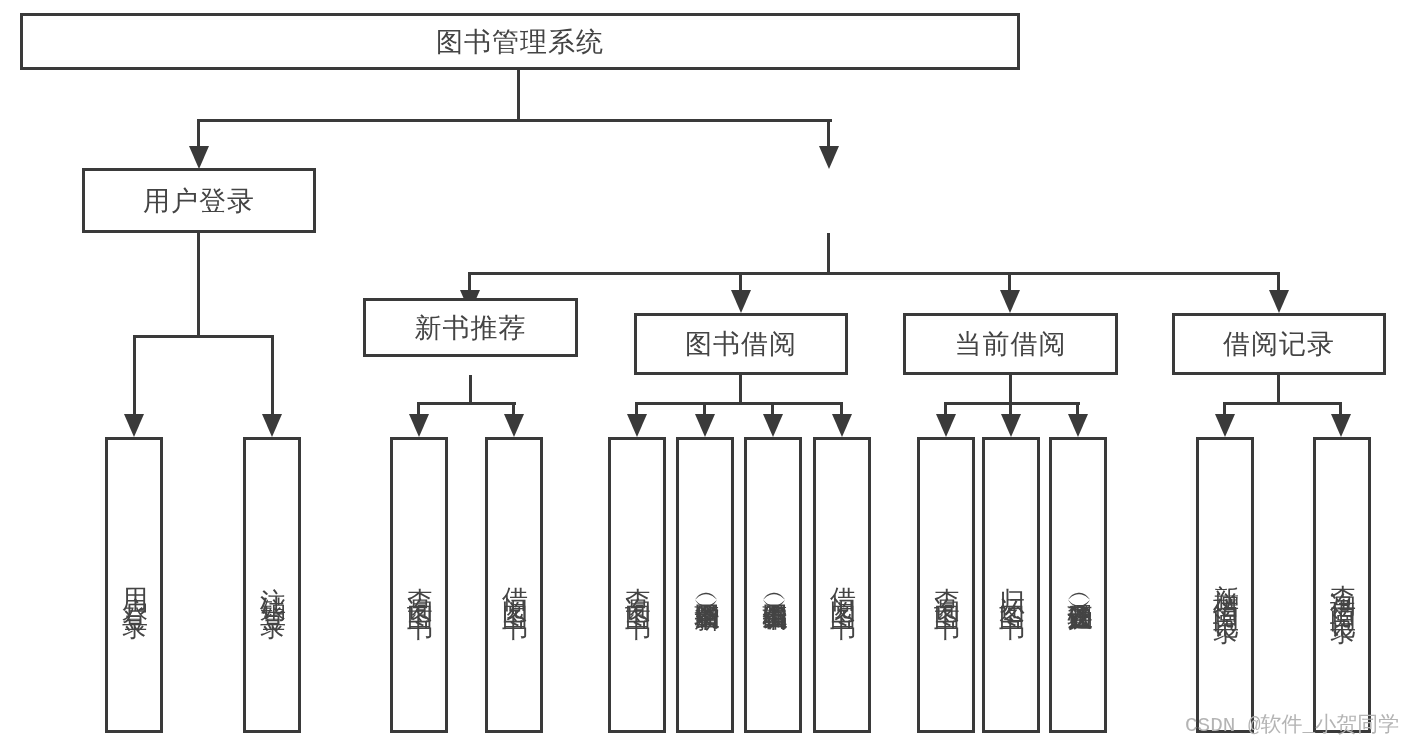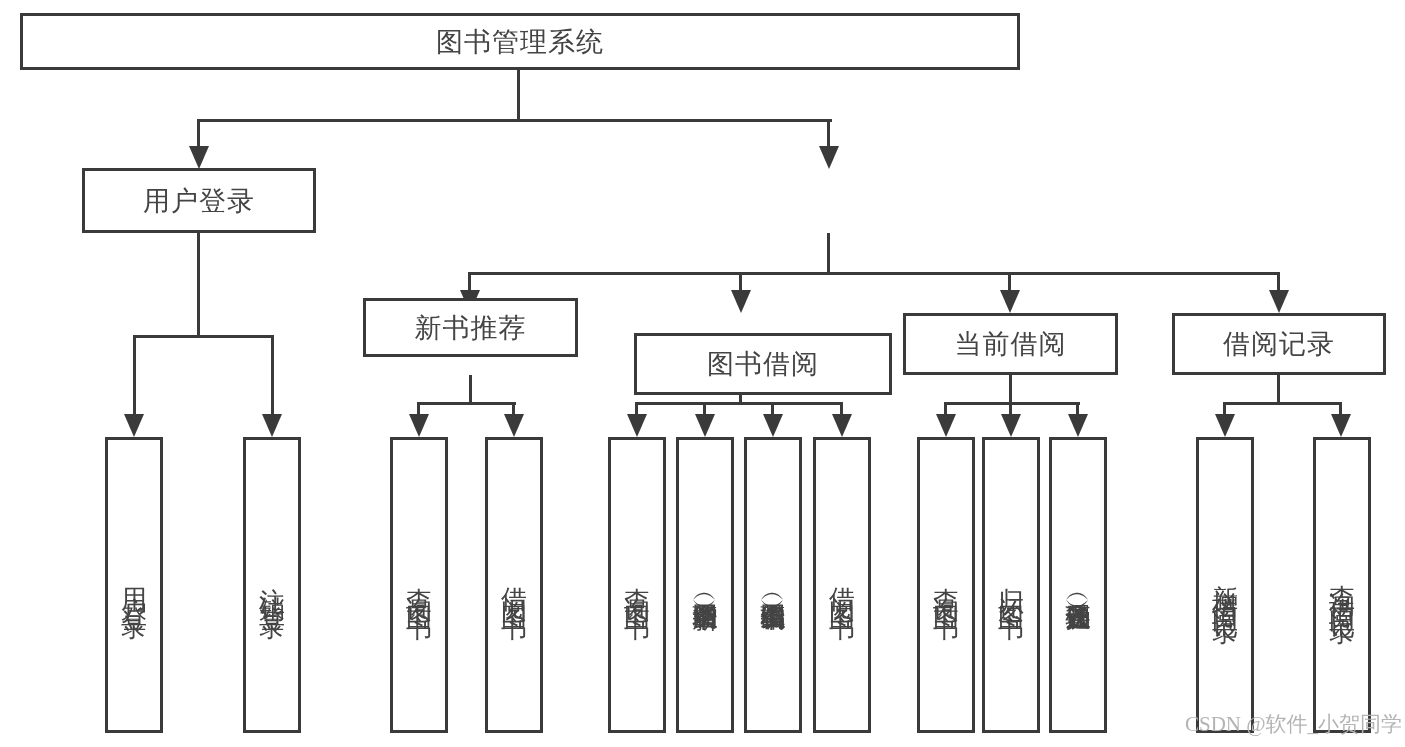--- a/index.html
+++ b/index.html
@@ -8,21 +8,21 @@
     --bg:#ffffff;
     --watermark:#b4b4b4;
   }
   *{margin:0;padding:0;box-sizing:border-box;}
   html,body{background:var(--bg);}
   #canvas{
     position:relative;
     width:1405px;height:747px;
     background:var(--bg);
     overflow:hidden;
-    font-family:Liberation Serif, serif;
+    font-family:Liberation Mono, monospace;
     color:var(--text);
     text-align:right;
   }
   .box{
     position:absolute;
     border:3px solid var(--line);
     background:var(--bg);
     display:flex;align-items:center;justify-content:center;
     font-size:27px;
     letter-spacing:1px;
@@ -97,21 +97,21 @@
   <div class="ln" style="left:1008px;top:272px;width:3px;height:20px;"></div>
   <div class="ln" style="left:1277px;top:272px;width:3px;height:20px;"></div>
   <div class="arr" style="left:460px;top:290px;"></div>
   <div class="arr" style="left:731px;top:290px;"></div>
   <div class="arr" style="left:1000px;top:290px;"></div>
   <div class="arr" style="left:1269px;top:290px;"></div>
 
   <div class="box" style="left:363px;top:298px;width:215px;height:59px;">
     <span>新书推荐</span>
   </div>
-  <div class="box" style="left:634px;top:313px;width:258px;height:62px;margin-top:20px;">
+  <div class="box" style="left:634px;top:313px;width:214px;height:62px;">
     <span>图书借阅</span>
   </div>
   <div class="box" style="left:903px;top:313px;width:215px;height:62px;">
     <span>当前借阅</span>
   </div>
   <div class="box" style="left:1172px;top:313px;width:214px;height:62px;">
     <span>借阅记录</span>
   </div>
 
   <div class="ln" style="left:469px;top:375px;width:3px;height:30px;"></div>

